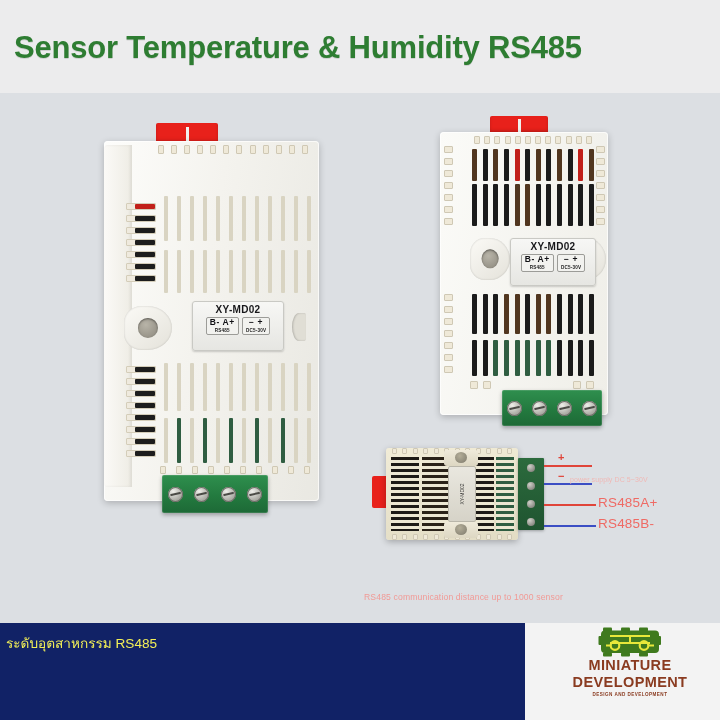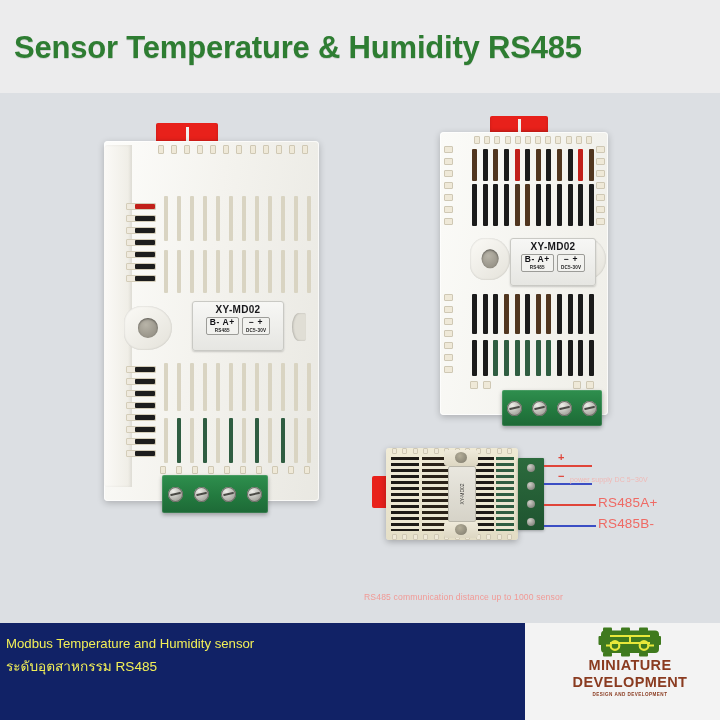--- a/index.html
+++ b/index.html
@@ -582,21 +582,20 @@
     <span class="ann ann-big" style="left:54px; top:44px;">RS485A+</span>
     <span class="ann ann-big" style="left:54px; top:65px;">RS485B-</span>
   </div>
 
   <div id="distance-note" style="left:364px; top:499px;">RS485 communication distance up to 1000 sensor</div>
 </div>
 
 <div id="footer">
 
   <div id="footer-banner">
-    <div class="f-line">Modbus Temperature and Humidity sensor</div>
     <div class="f-line thai">ระดับอุตสาหกรรม RS485</div>
   </div>
 
   <div id="brand">
     <div id="brand-mark">
       <svg width="64" height="30" viewBox="0 0 64 30" aria-hidden="true">
         <rect x="5" y="0.5" width="9" height="4" rx="1" fill="#3f7a1e"></rect>
         <rect x="23" y="0.5" width="9" height="4" rx="1" fill="#3f7a1e"></rect>
         <rect x="41" y="0.5" width="9" height="4" rx="1" fill="#3f7a1e"></rect>
         <rect x="5" y="25.5" width="9" height="4" rx="1" fill="#3f7a1e"></rect>

